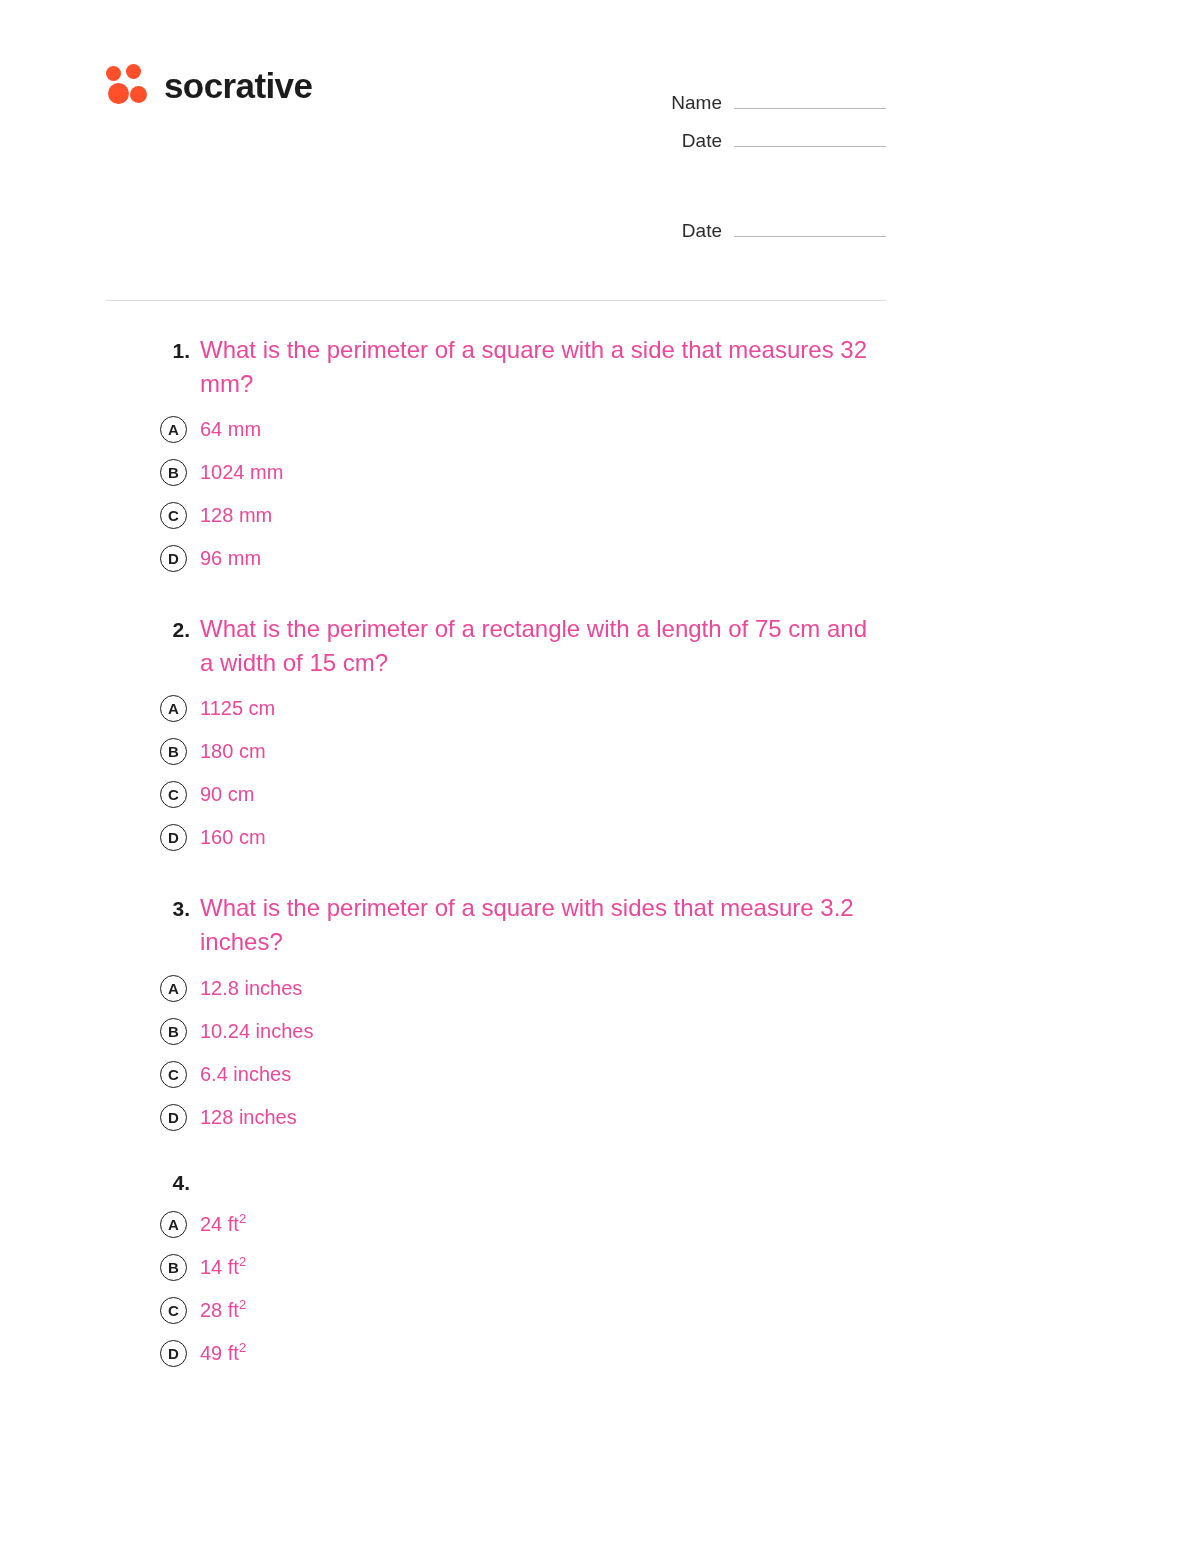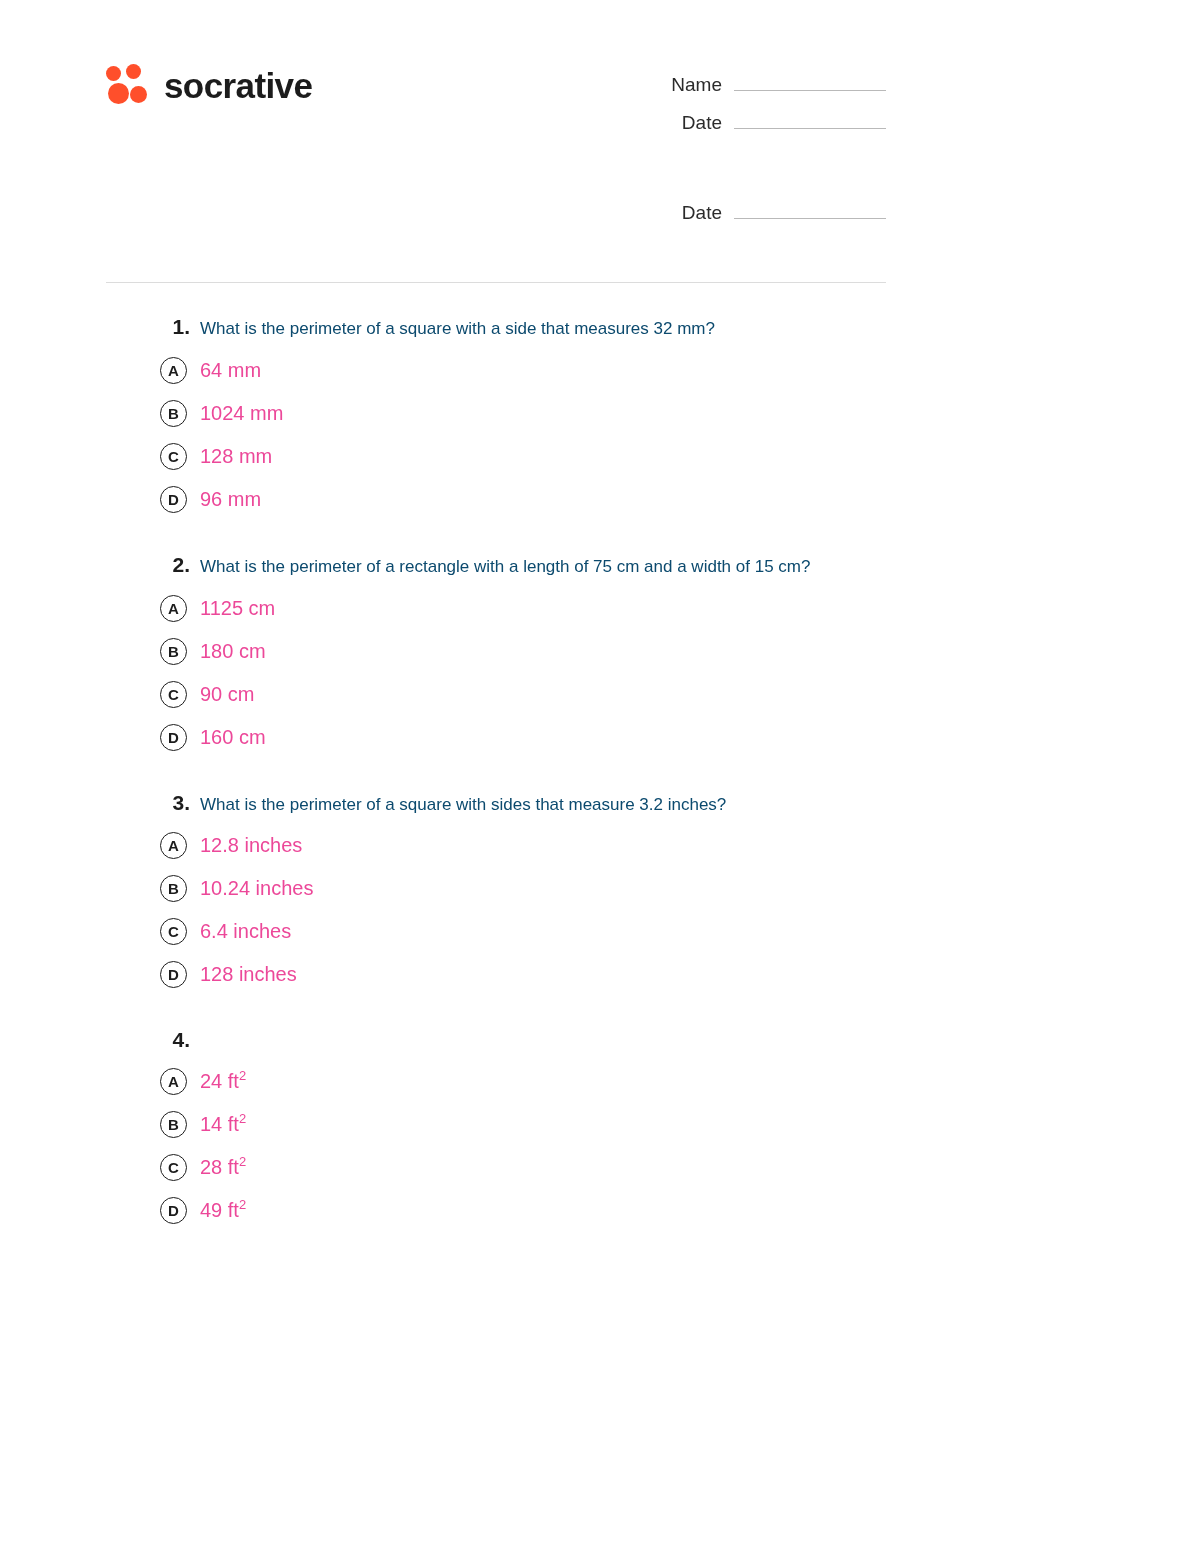--- a/index.html
+++ b/index.html
@@ -53,21 +53,21 @@
   .dot-d { width: 17px; height: 17px; left: 24px; top: 22px; }
   .brand-name {
     font-size: 35px;
     font-weight: 700;
     letter-spacing: -0.6px;
     color: #1c1c1c;
   }
 
   .meta {
     width: 250px;
-    margin-top: 14px;
+    margin-top: 32px;
   }
   .meta-row {
     display: flex;
     align-items: baseline;
     justify-content: flex-end;
     gap: 12px;
     margin-bottom: 14px;
   }
   .meta-label {
     font-size: 19px;
@@ -118,22 +118,22 @@
     margin-bottom: 16px;
   }
   .q-num {
     font-size: 21px;
     font-weight: 700;
     color: #1c1c1c;
     min-width: 24px;
     text-align: right;
   }
   .q-text {
-    font-size: 17px;
-    color: #0c4a6e;
+    font-size: 24px;
+    color: #ec4899;
     line-height: 1.4;
   }
   .choice {
     display: flex;
     align-items: center;
     gap: 13px;
     padding-left: 54px;
     margin-bottom: 16px;
   }
   .bubble {

